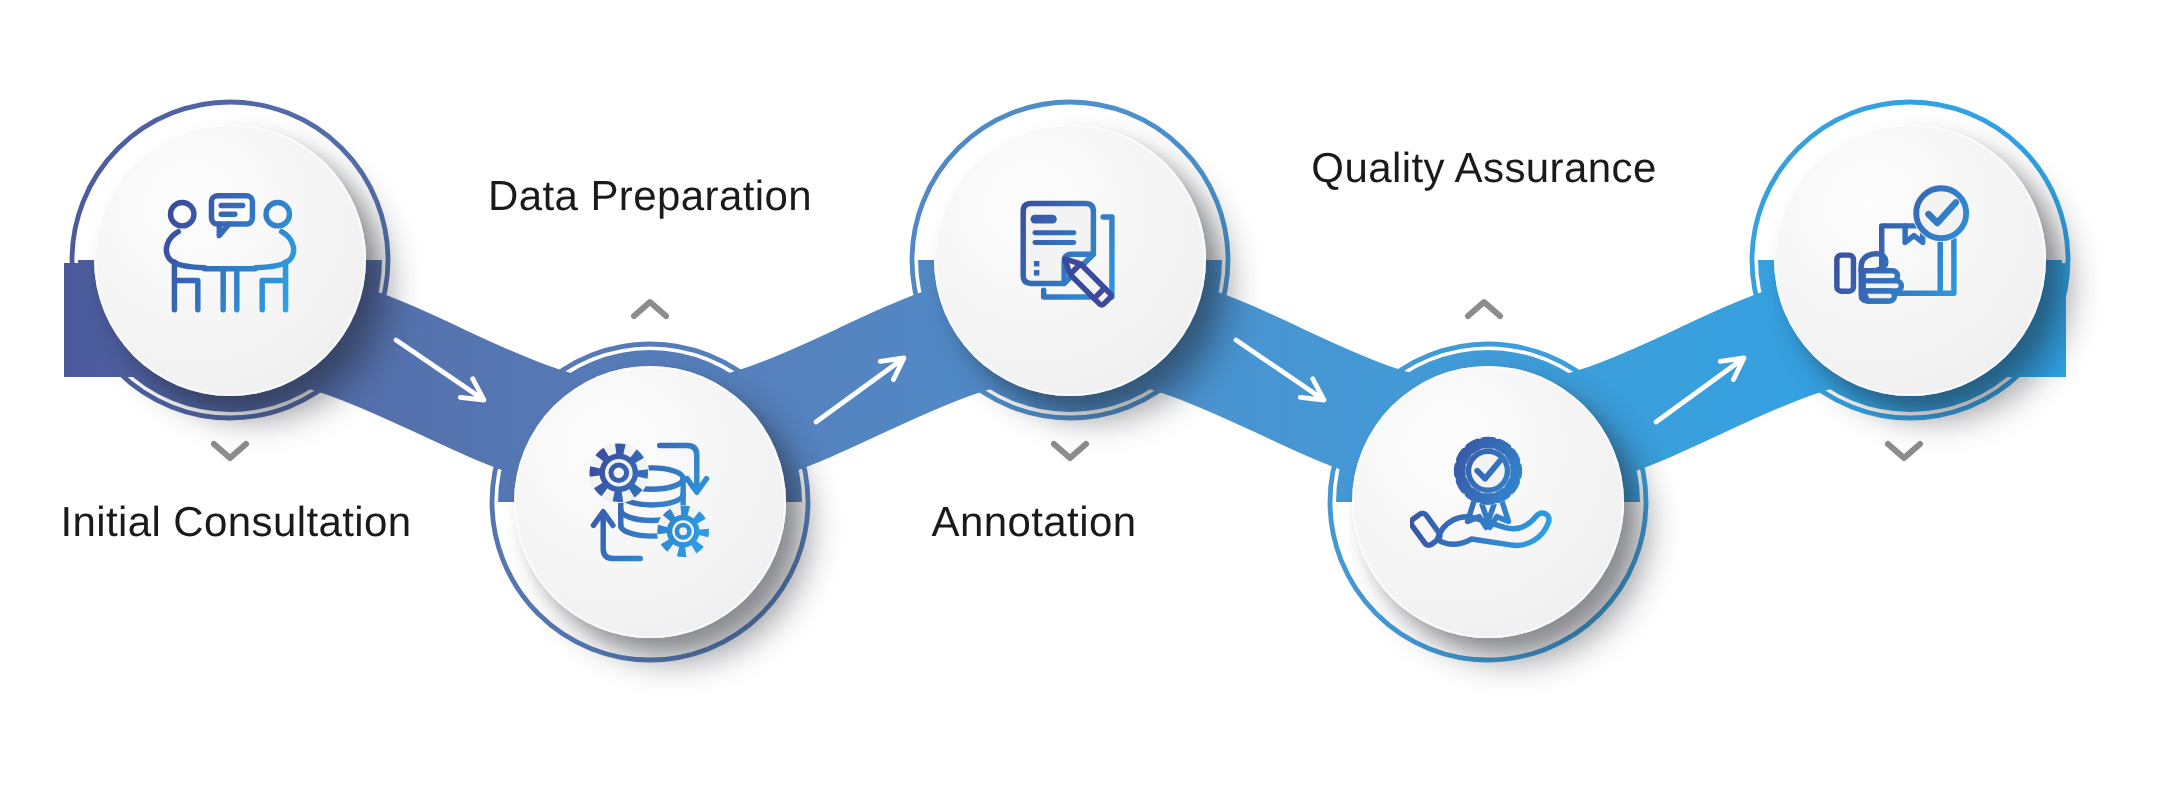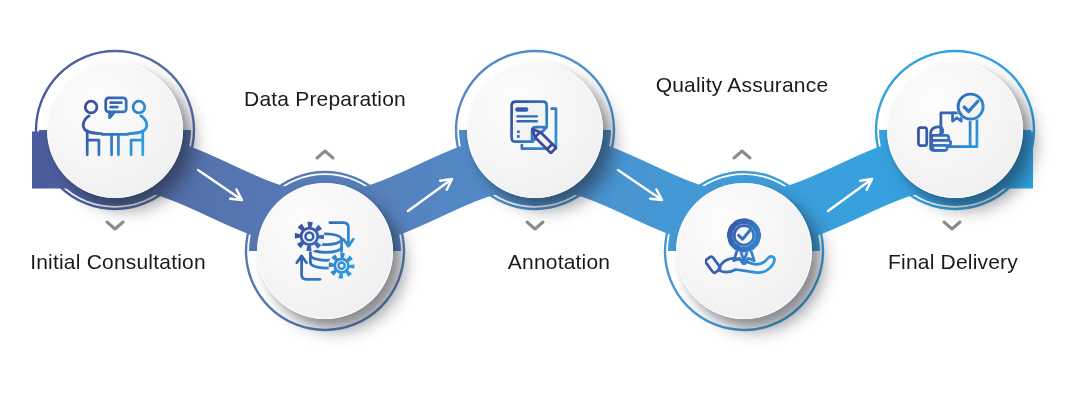--- a/index.html
+++ b/index.html
@@ -20,21 +20,21 @@
   .node-2{left:257px;top:183px;}
   .node-3{left:467px;top:62px;}
   .node-4{left:676px;top:183px;}
   .node-5{left:887px;top:62px;}
   .step-label{
     position:absolute;transform:translateX(-50%);white-space:nowrap;
     font-size:21px;font-weight:400;color:#1a1a1a;letter-spacing:.2px;
   }
   .label-1{left:118px;top:250px;}
   .label-2{left:325px;top:87px;}
-  .label-3{left:559px;top:250px;}
+  .label-3{left:517px;top:250px;}
   .label-4{left:742px;top:73px;}
   .label-5{left:953px;top:250px;}
 </style>
 </head>
 <body>
 
 <div class="stage">
 
   <svg class="ribbon-svg" viewBox="0 0 1080 400">
     <defs>
@@ -212,15 +212,14 @@
         <path d="M16,50.7 H33 A2.6,2.6 0 0 1 33,55.9 H16 Z"></path>
         <path d="M16,55.9 H29.5 A2.55,2.55 0 0 1 29.5,61 H18.2 Z"></path>
       </g>
     </svg>
   </div>
 
   <div class="step-label label-1">Initial Consultation</div>
   <div class="step-label label-2">Data Preparation</div>
   <div class="step-label label-3">Annotation</div>
   <div class="step-label label-4">Quality Assurance</div>
-  <div class="step-label label-5">Final Delivery</div>
 
 </div>
 
 </body></html>

